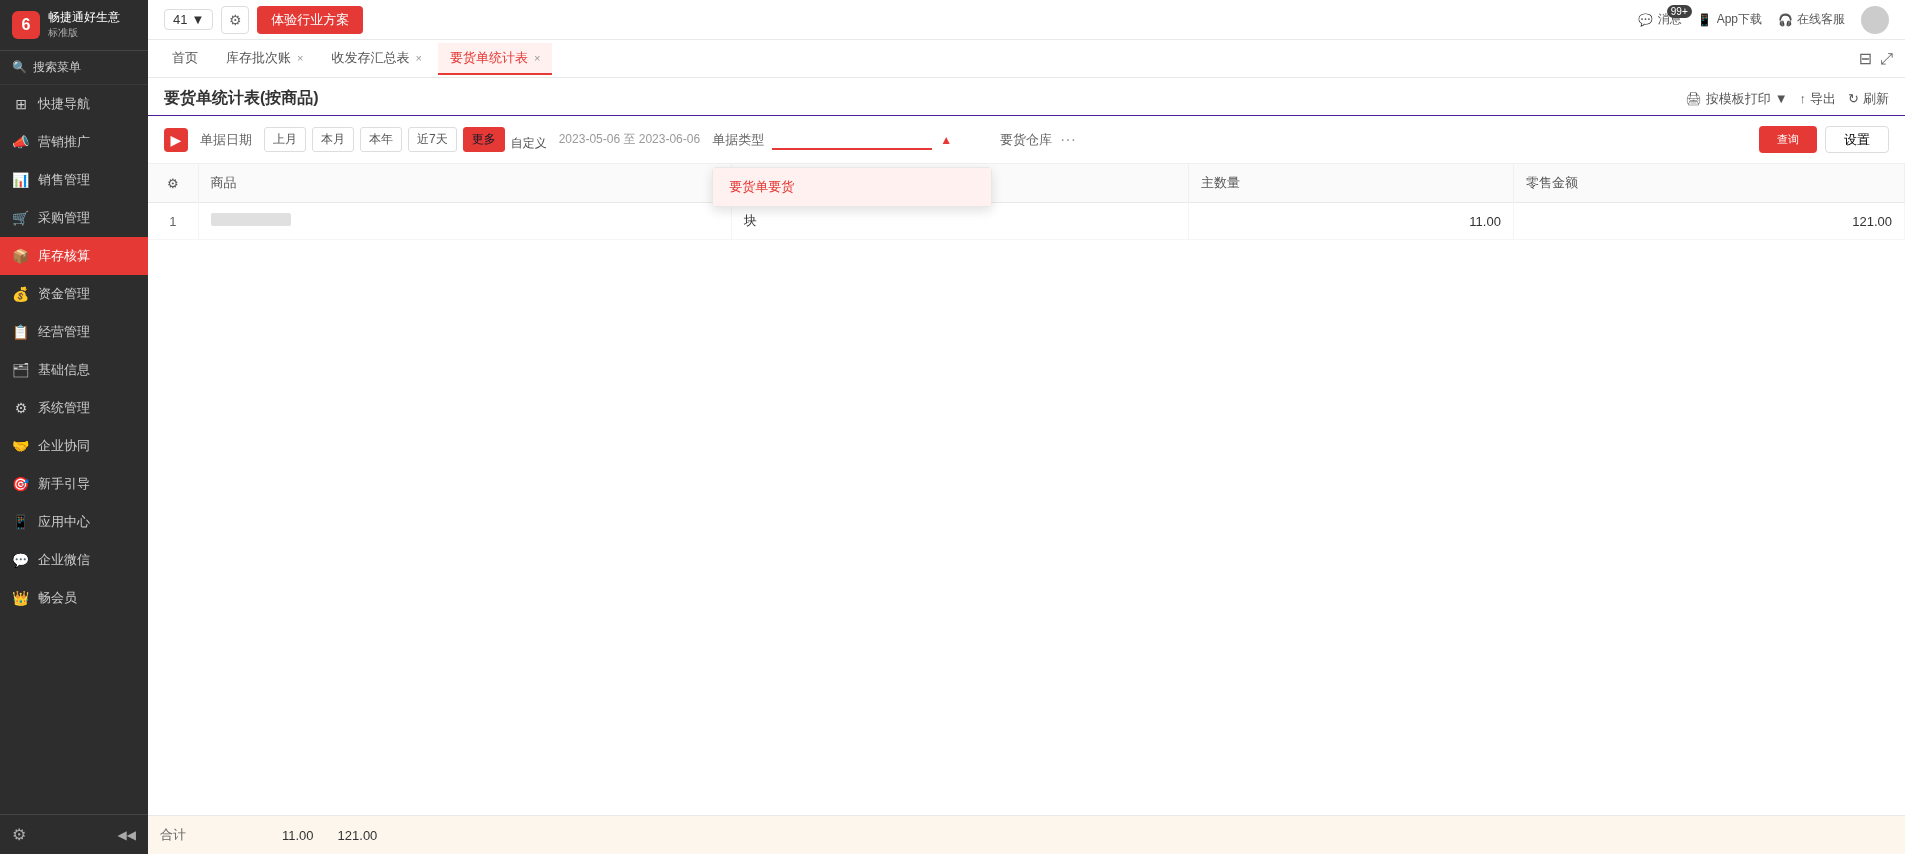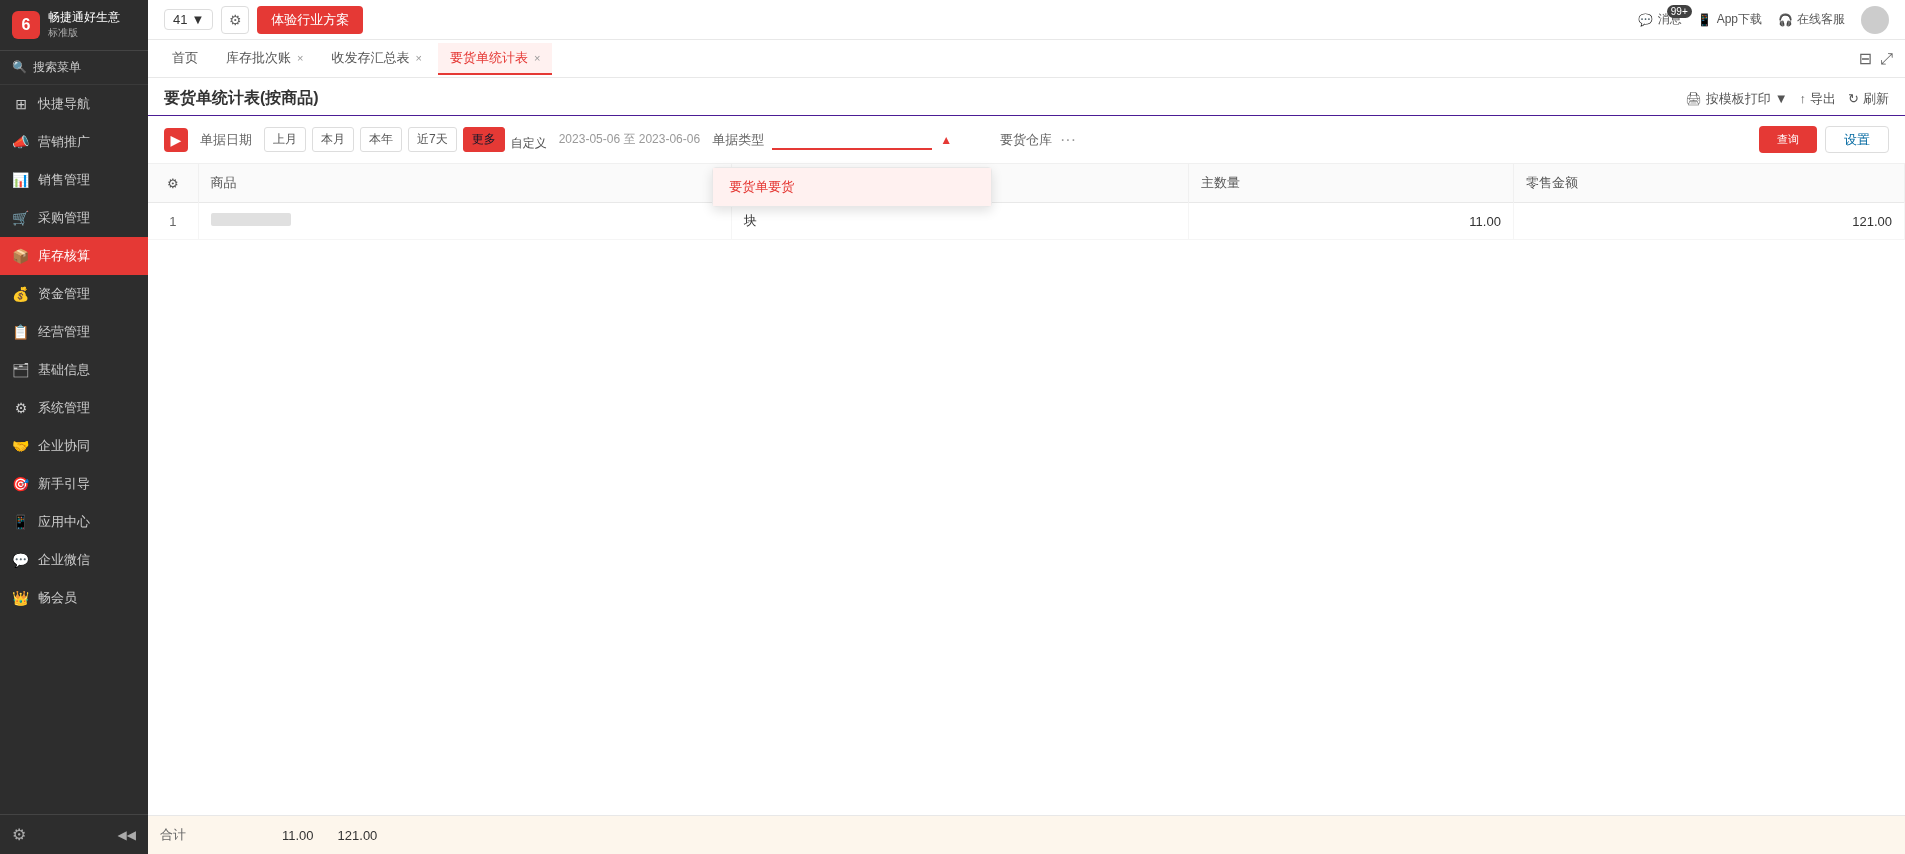--- a/index.html
+++ b/index.html
@@ -310,21 +310,21 @@
       background: #e53935;
       color: #fff;
       border: none;
       padding: 6px 18px;
       border-radius: 4px;
       font-size: 11px;
       cursor: pointer;
     }
     .set-btn {
       background: #fff;
-      color: #0369a1;
+      color: #000000;
       border: 1px solid #ddd;
       padding: 0 18px;
       border-radius: 4px;
       font-size: 13px;
       cursor: pointer;
     }
 
     
     .dropdown-overlay {
       position: absolute;

